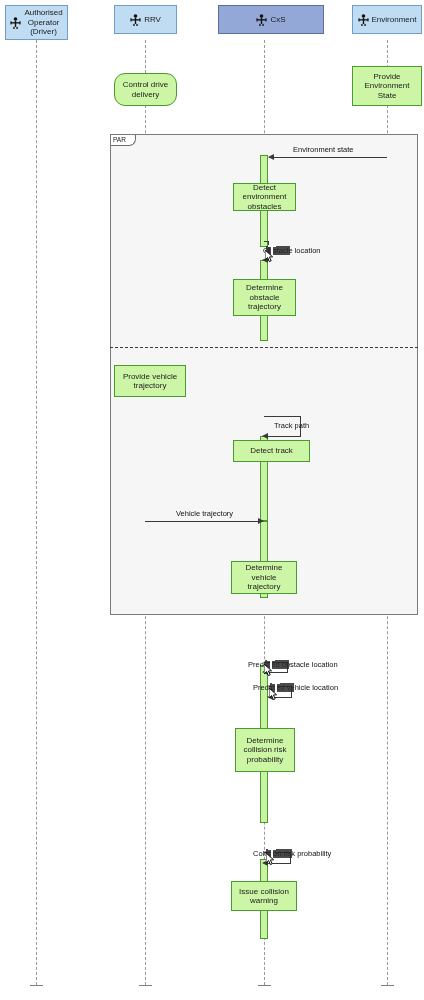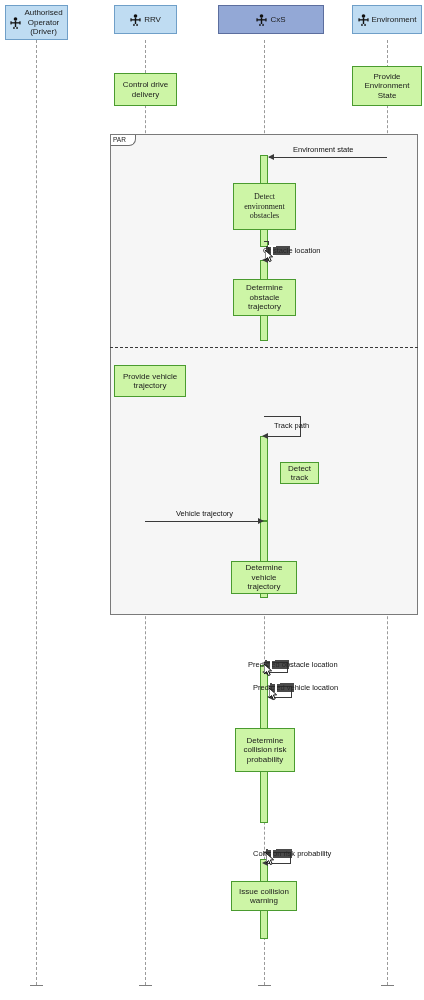--- a/index.html
+++ b/index.html
@@ -156,33 +156,33 @@
       <rect x="1.2" y="5.2" width="8.6" height="1.3" fill="#111"></rect>
       <rect x="0.4" y="4.3" width="1.3" height="3.1" fill="#111"></rect>
       <rect x="9.3" y="4.3" width="1.3" height="3.1" fill="#111"></rect>
       <rect x="3.3" y="9.9" width="1.3" height="2.1" fill="#111"></rect>
       <rect x="6.4" y="9.9" width="1.3" height="2.1" fill="#111"></rect>
     </svg>
     <span class="lbl">Environment</span>
   </div>
 
 
-  <div class="action-box" style="left:114px; top:73px; width:63px; height:33px;">Control drive
+  <div class="action-box" style="left:114px; top:73px; width:63px; height:33px;border-radius:11px;">Control drive
 delivery</div>
 
   <div class="action-box" style="left:352px; top:66px; width:70px; height:40px;">Provide
 Environment State</div>
 
   <div class="activation" style="left:260px; top:155px; height:92px;"></div>
 
   <div class="msg-label" style="left:293px; top:145px;">Environment state</div>
   <div class="msg-line" style="left:269px; top:157px; width:118px;"></div>
   <div class="arrow-head arrow-left" style="left:268px; top:154px;"></div>
 
-  <div class="action-box" style="left:233px; top:183px; width:63px; height:47px;font-family:Liberation Serif, serif;">Detect
+  <div class="action-box" style="left:233px; top:183px; width:63px; height:28px;">Detect
 environment
 obstacles</div>
 
   <div class="msg-label" style="left:263px; top:246px;">Obstacle location</div>
   <div class="msg-vline" style="left:268px; top:241px; height:19px;"></div>
   <div class="msg-line" style="left:264px; top:241px; width:5px;"></div>
   <div class="msg-line" style="left:264px; top:260px; width:5px;"></div>
   <div class="arrow-head arrow-left" style="left:262px; top:257px;"></div>
 
   <div class="activation" style="left:260px; top:260px; height:81px;"></div>
@@ -194,21 +194,21 @@
 trajectory</div>
 
   <div class="msg-label" style="left:274px; top:421px;">Track path</div>
   <div class="msg-vline" style="left:300px; top:416px; height:20px;"></div>
   <div class="msg-line" style="left:264px; top:416px; width:37px;"></div>
   <div class="msg-line" style="left:264px; top:436px; width:37px;"></div>
   <div class="arrow-head arrow-left" style="left:262px; top:433px;"></div>
 
   <div class="activation" style="left:260px; top:436px; height:85px;"></div>
 
-  <div class="action-box" style="left:233px; top:462px; width:39px; height:22px;margin-left:47px;">Detect track</div>
+  <div class="action-box" style="left:233px; top:440px; width:77px; height:22px;">Detect track</div>
 
   <div class="msg-label" style="left:176px; top:509px;">Vehicle trajectory</div>
   <div class="msg-line" style="left:145px; top:521px; width:114px;"></div>
   <div class="arrow-head arrow-right" style="left:258px; top:518px;"></div>
 
   <div class="activation" style="left:260px; top:521px; height:77px;"></div>
 
   <div class="action-box" style="left:231px; top:549px; width:66px; height:33px;margin-top:12px;">Determine vehicle
 trajectory</div>
 

